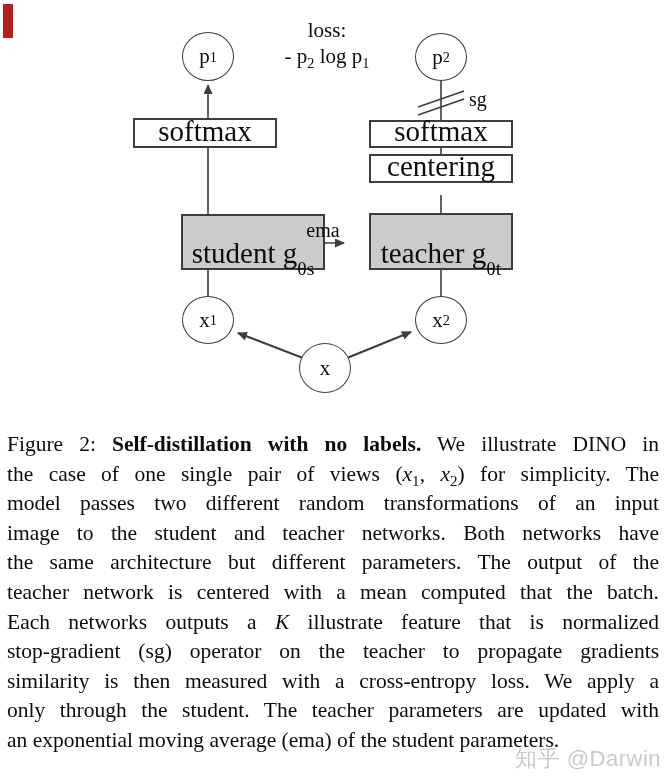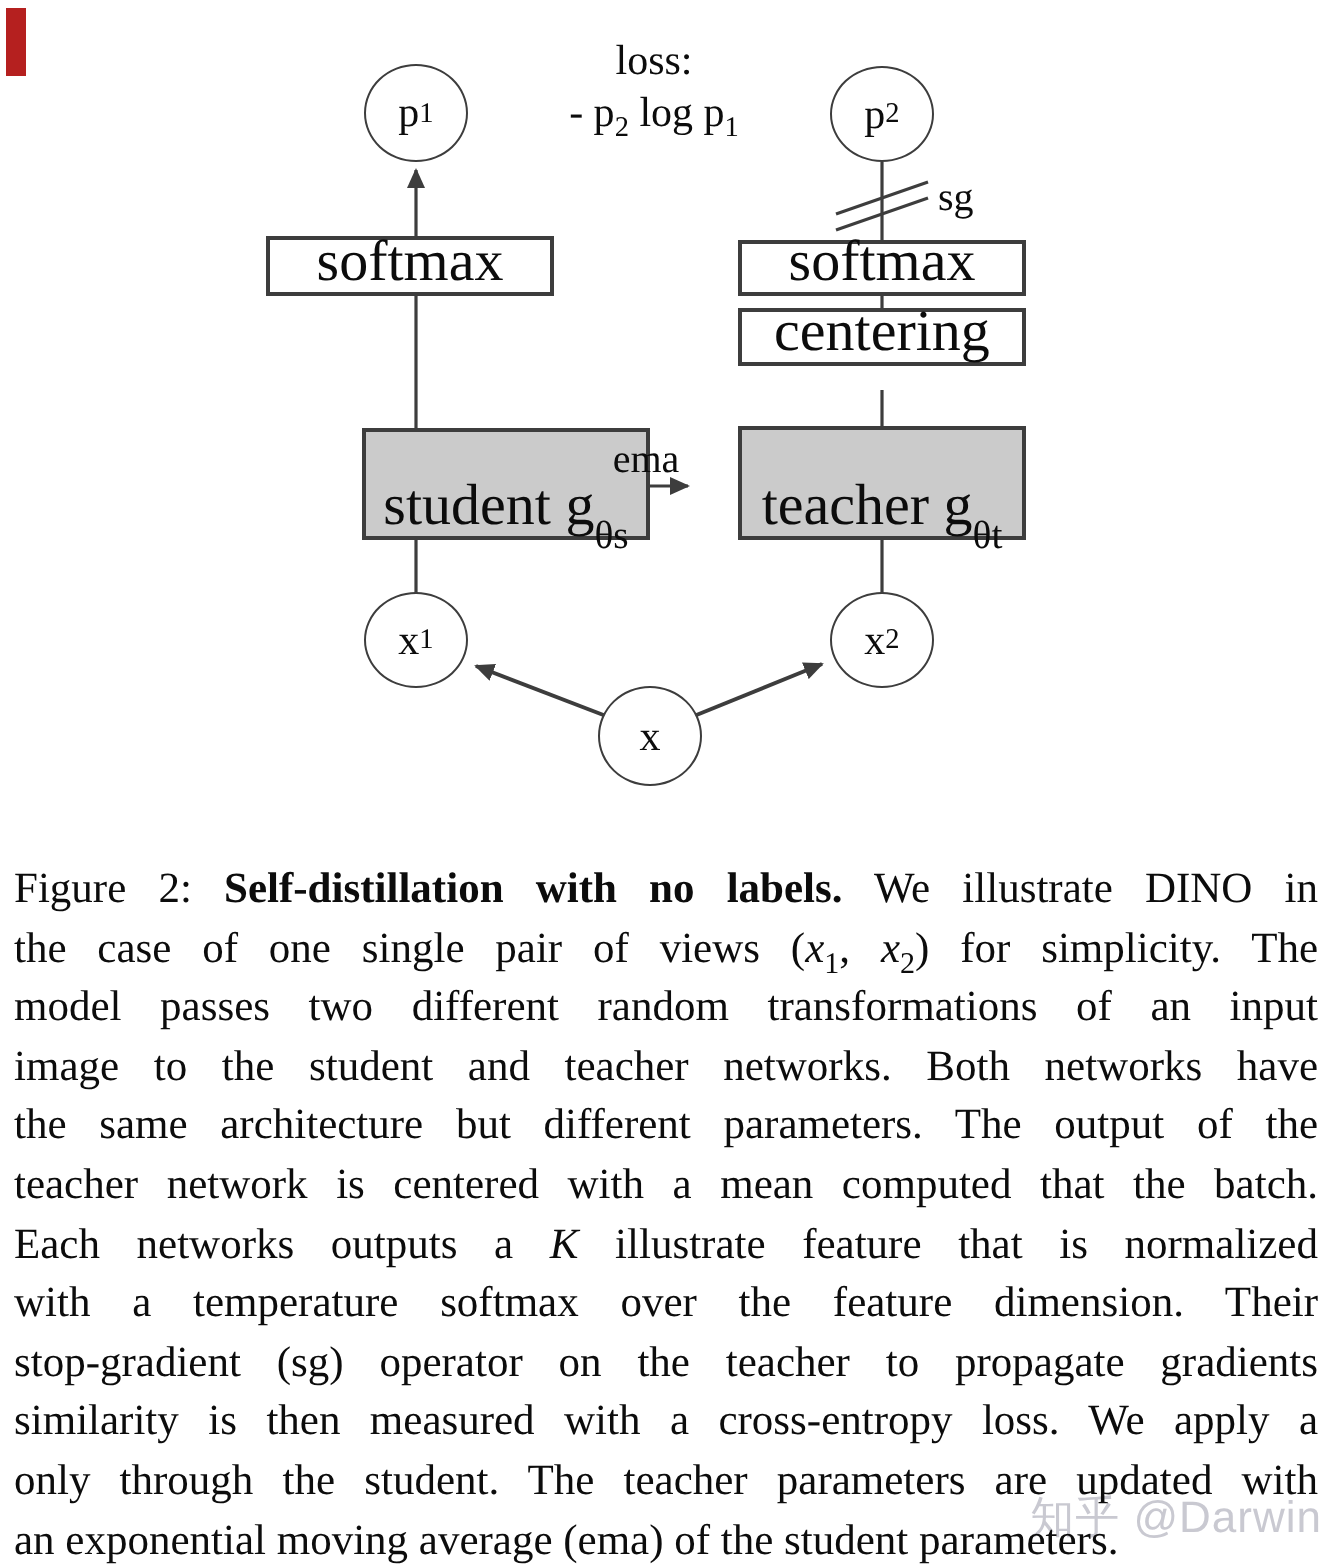--- a/index.html
+++ b/index.html
@@ -137,20 +137,19 @@
   <div class="watermark">知乎 @Darwin</div>
 
   <div id="caption">
       <div class="cap-line"><span class="seg-n">Figure 2: </span><span class="seg-b">Self-distillation with no labels.</span><span class="seg-n"> We illustrate DINO in</span></div>
       <div class="cap-line"><span class="seg-n">the case of one single pair of views (</span><span class="seg-i">x</span><sub>1</sub><span class="seg-n">, </span><span class="seg-i">x</span><sub>2</sub><span class="seg-n">) for simplicity. The</span></div>
       <div class="cap-line"><span class="seg-n">model passes two different random transformations of an input</span></div>
       <div class="cap-line"><span class="seg-n">image to the student and teacher networks. Both networks have</span></div>
       <div class="cap-line"><span class="seg-n">the same architecture but different parameters. The output of the</span></div>
       <div class="cap-line"><span class="seg-n">teacher network is centered with a mean computed that the batch.</span></div>
       <div class="cap-line"><span class="seg-n">Each networks outputs a </span><span class="seg-i">K</span><span class="seg-n"> illustrate feature that is normalized</span></div>
-      <div class="cap-line"><span class="seg-n">with a temperature softmax over the feature dimension. Their</span></div>
       <div class="cap-line"><span class="seg-n">stop-gradient (sg) operator on the teacher to propagate gradients</span></div>
       <div class="cap-line"><span class="seg-n">similarity is then measured with a cross-entropy loss. We apply a</span></div>
       <div class="cap-line"><span class="seg-n">only through the student. The teacher parameters are updated with</span></div>
       <div class="cap-line cap-last"><span class="seg-n">an exponential moving average (ema) of the student parameters.</span></div>
     </div>
 
 </div>
 
 </body></html>

